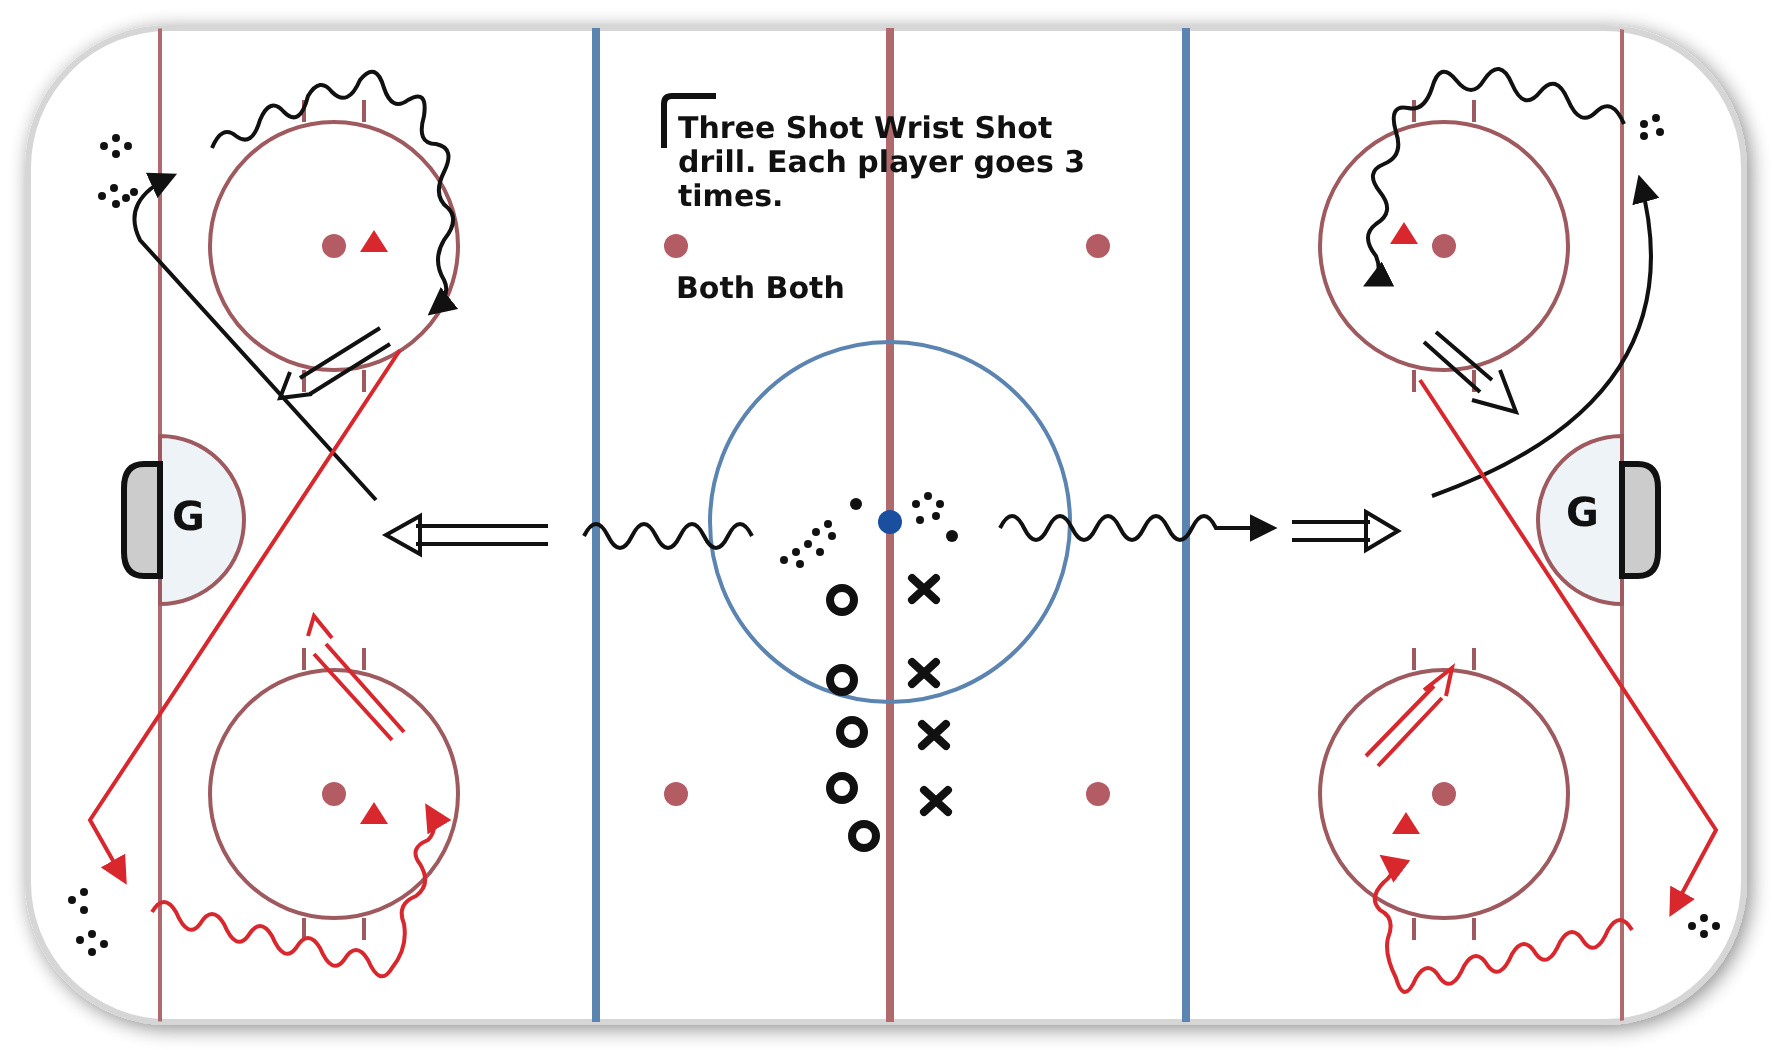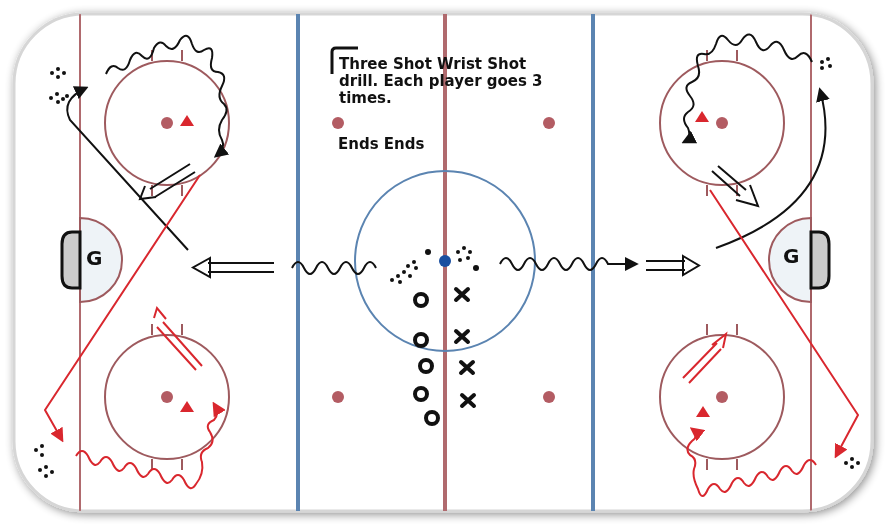--- a/index.html
+++ b/index.html
@@ -198,16 +198,16 @@
   <path d="M200,175 L45,410 L62,440" fill="none" stroke="#d9272e" stroke-width="2" marker-end="url(#ah-red)"></path>
   <path d="M76,456 q6,-10 12,0 q6,14 12,6 q6,-10 12,0 q6,14 12,6 q6,-10 12,0 q6,14 12,6 q6,-10 12,0 q6,14 12,6 q6,-10 12,0 q6,14 12,4 q8,-10 6,-22 q-4,-10 6,-14 q8,-6 2,-16 q-6,-8 4,-12 q6,-6 0,-16" fill="none" stroke="#d9272e" stroke-width="2" marker-end="url(#ah-red)"></path>
 
   <path d="M710,190 L858,415 L836,456" fill="none" stroke="#d9272e" stroke-width="2" marker-end="url(#ah-red)"></path>
   <path d="M816,465 q-6,-10 -12,0 q-6,14 -12,6 q-6,-10 -12,0 q-6,14 -12,6 q-6,-10 -12,0 q-6,14 -12,6 q-6,-10 -12,0 q-6,14 -12,6 q-6,-10 -12,0 q-6,14 -10,0 q-6,-12 -4,-20 q4,-10 -4,-14 q-6,-6 2,-14 q8,-6 0,-12" fill="none" stroke="#d9272e" stroke-width="2" marker-end="url(#ah-red)"></path>
 
   <path d="M332,74 L332,52 Q332,48 336,48 L358,48" fill="none" stroke="#111" stroke-width="3"></path>
 </svg>
 
 <div id="drill-title" class="note">Three Shot Wrist Shot drill.  Each player goes 3 times.</div>
-<div id="both-ends" class="note">Ends Ends</div>
+<div id="both-ends" class="note">Both Both</div>
 <div class="g-label" style="left:86px; top:246px;">G</div>
 <div class="g-label" style="left:783px; top:244px;">G</div>
 </div>
 
 </body></html>

